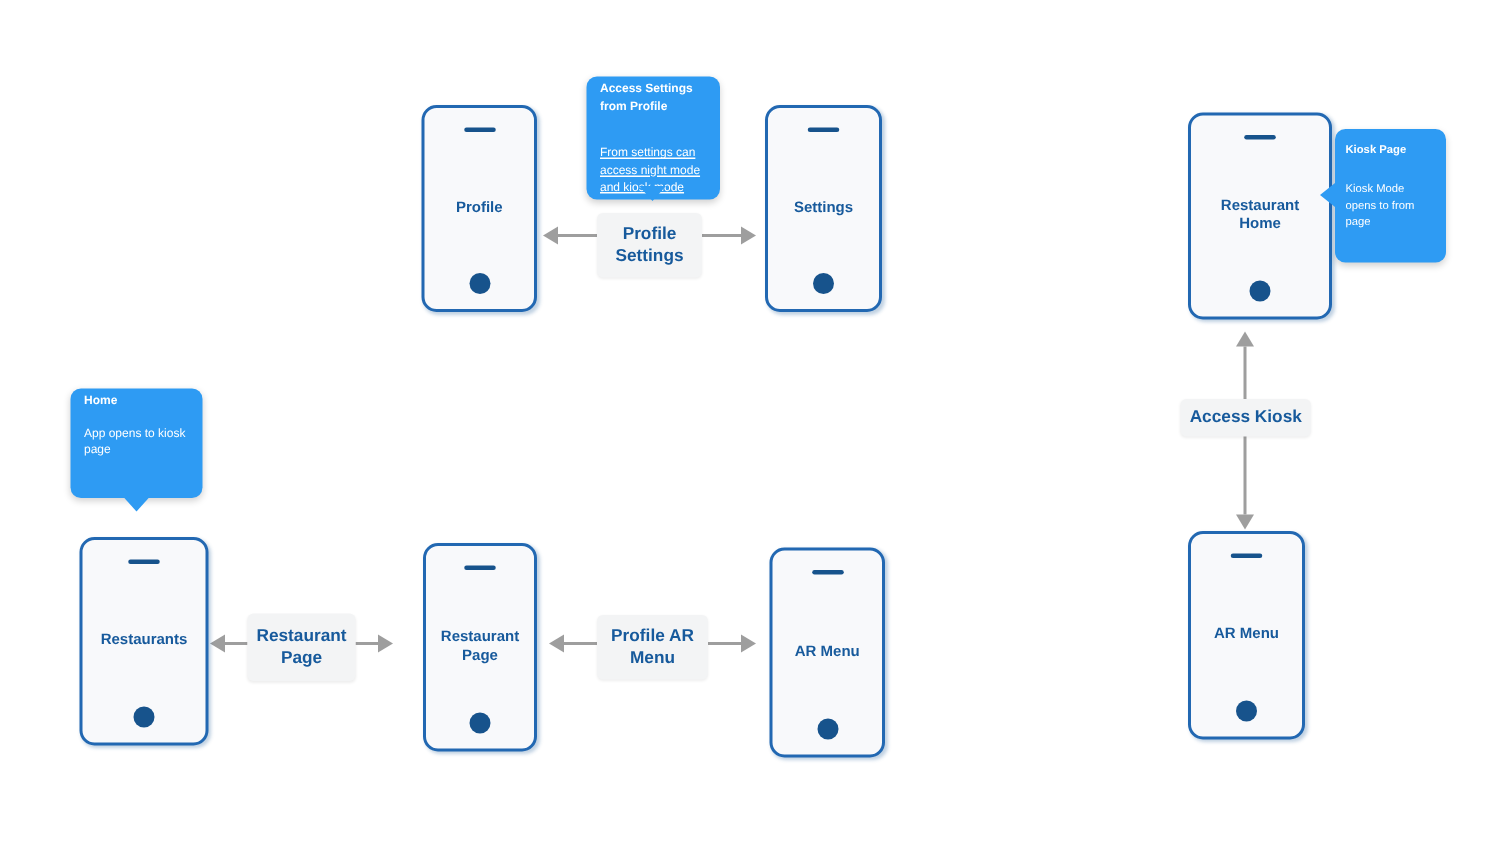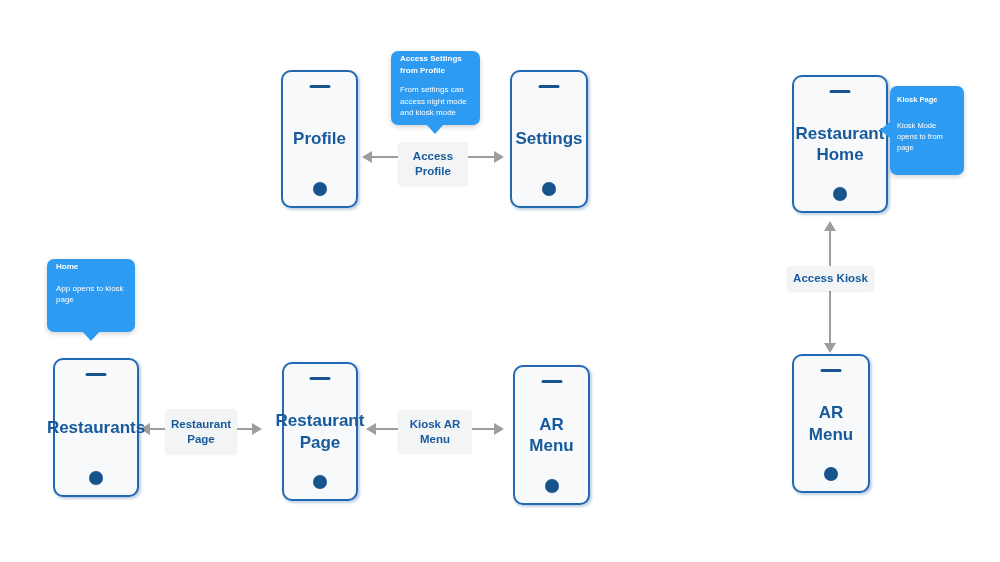--- a/index.html
+++ b/index.html
@@ -30,21 +30,21 @@
   }
   .speaker{
     position:absolute;top:13px;left:50%;transform:translateX(-50%);
     width:21px;height:3px;border-radius:2px;
     background:var(--phone-accent);
   }
   .phone-label{
     position:absolute;top:0;left:0;right:0;bottom:0;
     display:flex;align-items:center;justify-content:center;
     text-align:center;padding:0 6px;
-    font-size:17px;font-weight:bold;line-height:1.25;
+    font-size:10px;font-weight:bold;line-height:1.25;
     color:var(--phone-label);
   }
   .home-btn{
     position:absolute;bottom:10px;left:50%;transform:translateX(-50%);
     width:14px;height:14px;border-radius:50%;
     background:var(--phone-accent);
   }
 
   
   .conn-label{
@@ -72,21 +72,21 @@
     border-radius:7px;padding:2px 9px;
     font-size:8px;line-height:1.45;
     box-shadow:0 2px 5px rgba(0,0,0,.18);
   }
   .callout .c-title{font-weight:bold;display:block;}
   .callout .c-body{display:block;}
   .tail{position:absolute;width:0;height:0;z-index:4;}
   .tail-down{border-left:9px solid transparent;border-right:9px solid transparent;border-top:10px solid var(--callout-bg);}
   .tail-left{border-top:8px solid transparent;border-bottom:8px solid transparent;border-right:10px solid var(--callout-bg);}
 
-  .gap-sm{margin-top:8px;}
+  .gap-sm{margin-top:20px;text-decoration:underline;}
   .gap-md{margin-top:10px;}
   .gap-lg{margin-top:15px;}
 </style>
 </head>
 <body>
 
 <div class="canvas">
 
   <div class="phone" style="left:281px;top:70px;width:77px;height:138px;">
     <span class="speaker"></span>
@@ -126,37 +126,37 @@
 
   <div class="phone" style="left:792px;top:354px;width:78px;height:139px;">
     <span class="speaker"></span>
     <span class="phone-label">AR Menu</span>
     <span class="home-btn"></span>
   </div>
 
   <div class="head head-left" style="left:362px;top:151px;"></div>
   <div class="h-line" style="left:372px;top:156px;width:26px;"></div>
   <div class="conn-label" style="left:398px;top:142px;width:70px;height:43px;">
-    <span>Access Profile</span>
+    <span>Profile Settings</span>
   </div>
   <div class="h-line" style="left:468px;top:156px;width:26px;"></div>
   <div class="head head-right" style="left:494px;top:151px;"></div>
 
   <div class="head head-left" style="left:140px;top:423px;"></div>
   <div class="h-line" style="left:150px;top:428px;width:15px;"></div>
   <div class="conn-label" style="left:165px;top:409px;width:72px;height:45px;">
     <span>Restaurant Page</span>
   </div>
   <div class="h-line" style="left:237px;top:428px;width:15px;"></div>
   <div class="head head-right" style="left:252px;top:423px;"></div>
 
   <div class="head head-left" style="left:366px;top:423px;"></div>
   <div class="h-line" style="left:376px;top:428px;width:22px;"></div>
   <div class="conn-label" style="left:398px;top:410px;width:74px;height:43px;">
-    <span>Kiosk AR Menu</span>
+    <span>Profile AR Menu</span>
   </div>
   <div class="h-line" style="left:472px;top:428px;width:22px;"></div>
   <div class="head head-right" style="left:494px;top:423px;"></div>
 
   <div class="head head-up" style="left:824px;top:221px;"></div>
   <div class="v-line" style="left:829px;top:231px;height:112px;"></div>
   <div class="conn-label" style="left:787px;top:266px;width:87px;height:25px;">
     <span>Access Kiosk</span>
   </div>
   <div class="head head-down" style="left:824px;top:343px;"></div>

